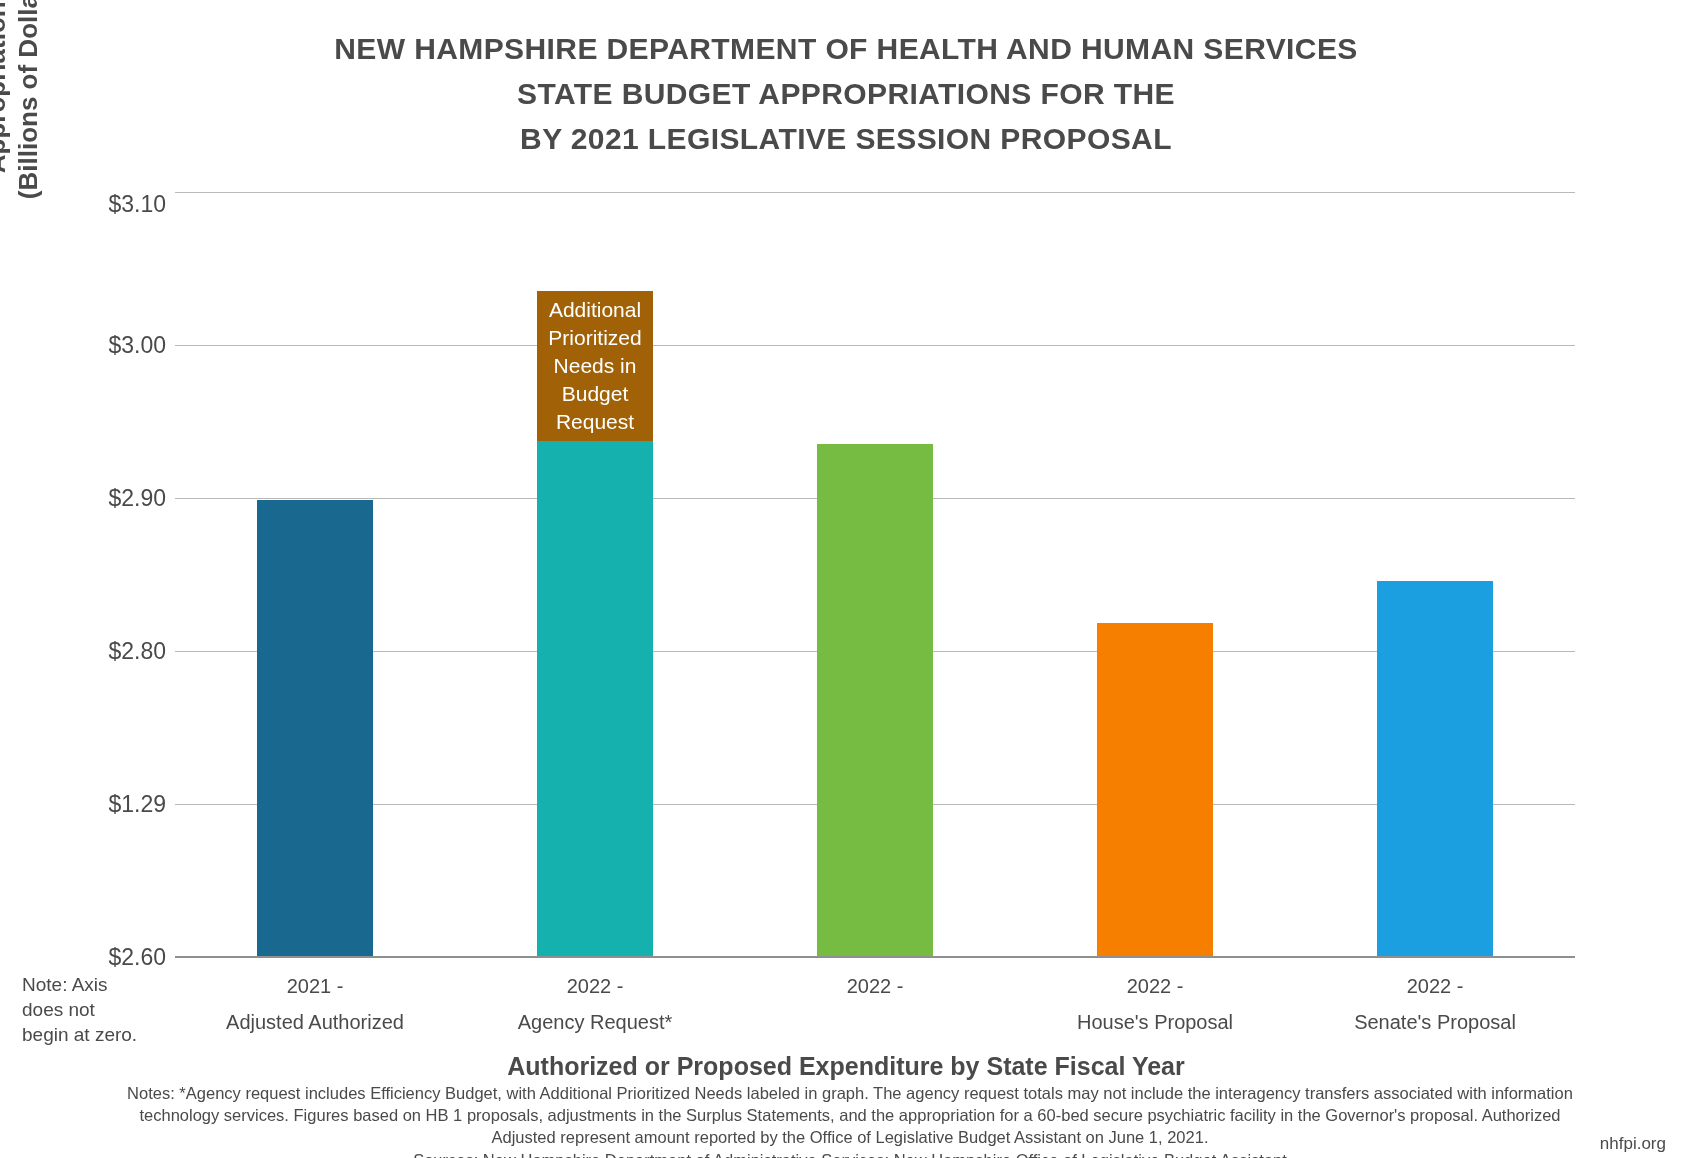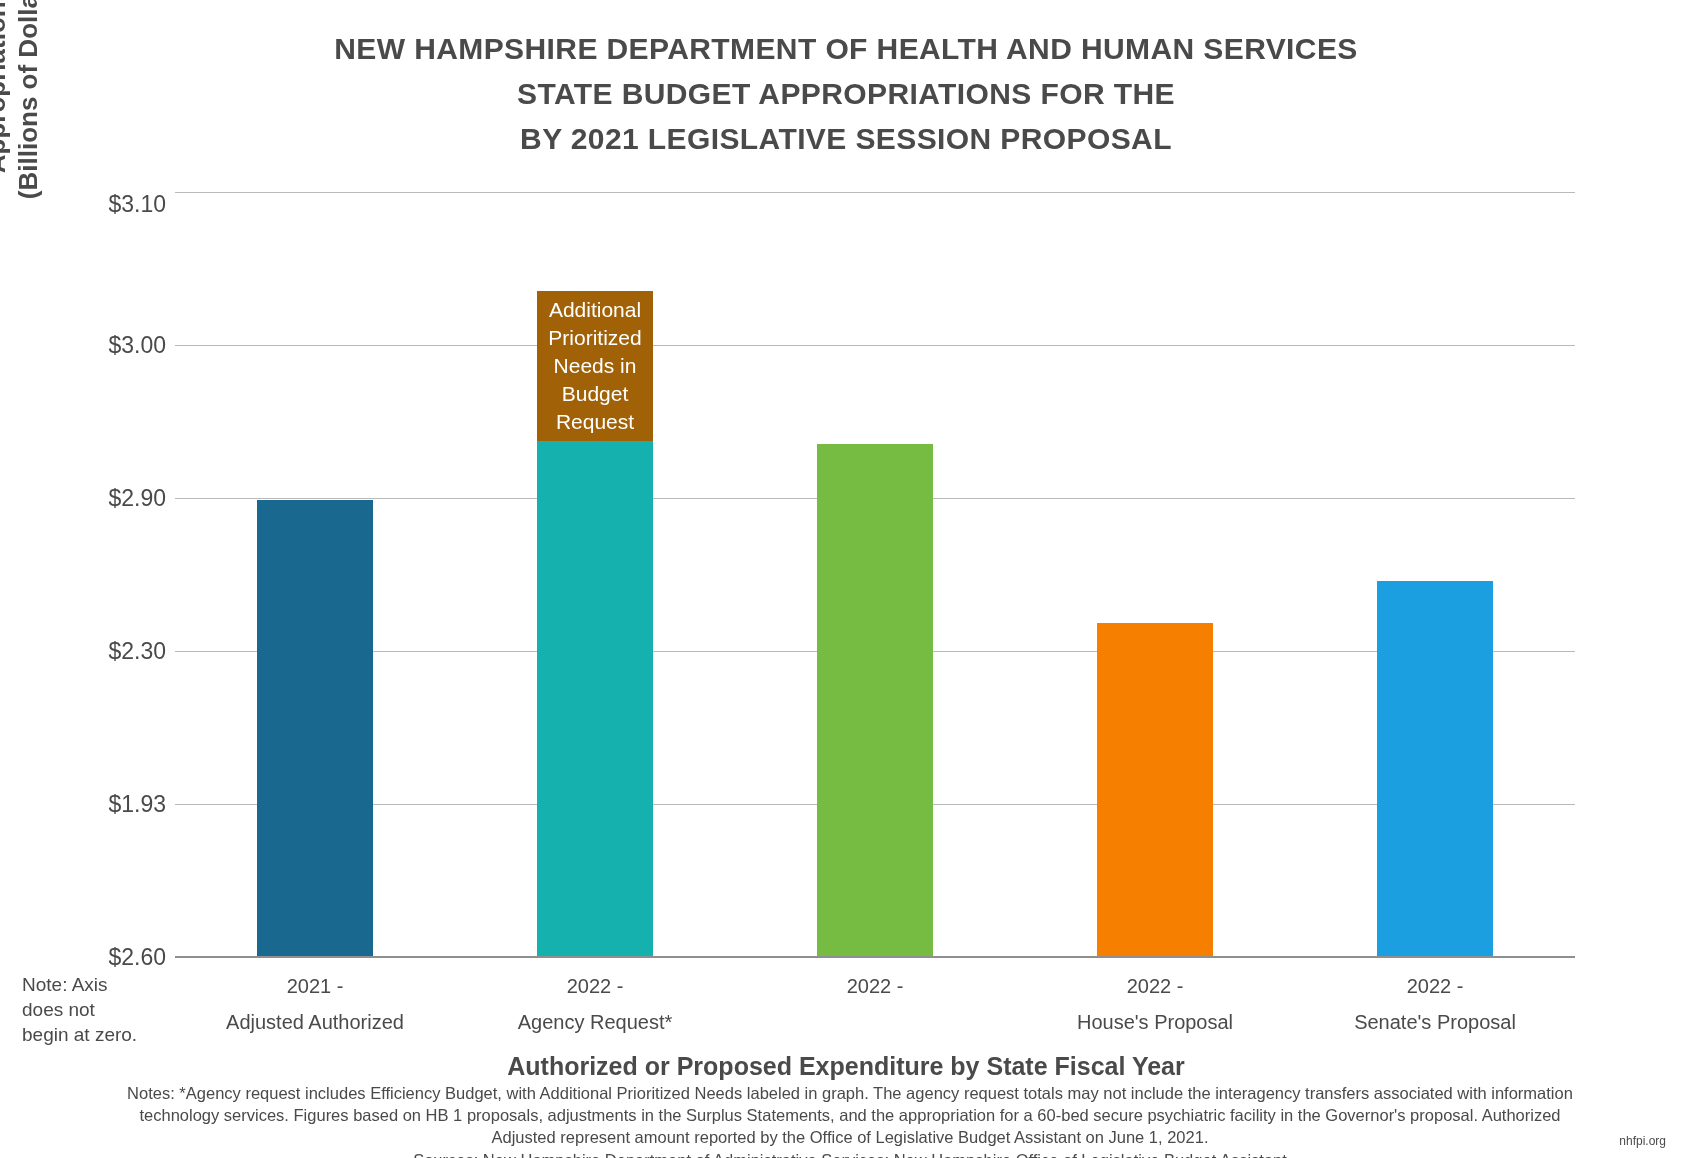--- a/index.html
+++ b/index.html
@@ -147,21 +147,21 @@
     line-height: 22px;
     color: #4a4a4a;
   }
   .sources {
     margin-top: 1px;
   }
   .site-credit {
     position: absolute;
     right: 26px;
     top: 1134px;
-    font-size: 12px;
+    font-size: 17px;
     color: #4a4a4a;
   }
 </style>
 </head>
 <body>
 
 <div class="title-block">
   <div class="title-line">NEW HAMPSHIRE DEPARTMENT OF HEALTH AND HUMAN SERVICES</div>
   <div class="title-line">STATE BUDGET APPROPRIATIONS FOR THE</div>
   <div class="title-line">BY 2021 LEGISLATIVE SESSION PROPOSAL</div>
@@ -169,22 +169,22 @@
 
 <div class="y-axis-title">
   <div>Appropriations</div>
   <div>(Billions of Dollars)</div>
 </div>
 
 <div id="yticks">
     <div class="ytick-wrap" style="top: 204px;">$3.10</div>
     <div class="ytick-wrap" style="top: 345px;">$3.00</div>
     <div class="ytick-wrap" style="top: 498px;">$2.90</div>
-    <div class="ytick-wrap" style="top: 651px;">$2.30</div>
-    <div class="ytick-wrap" style="top: 804px;">$1.93</div>
+    <div class="ytick-wrap" style="top: 651px;">$2.80</div>
+    <div class="ytick-wrap" style="top: 804px;">$1.29</div>
     <div class="ytick-wrap" style="top: 957px;">$2.60</div>
   </div>
 
 <div class="plot-area" id="plot">
   <div id="grid">
       <div class="gridline" style="top: 0px;"></div>
       <div class="gridline" style="top: 153px;"></div>
       <div class="gridline" style="top: 306px;"></div>
       <div class="gridline" style="top: 459px;"></div>
       <div class="gridline" style="top: 612px;"></div>

